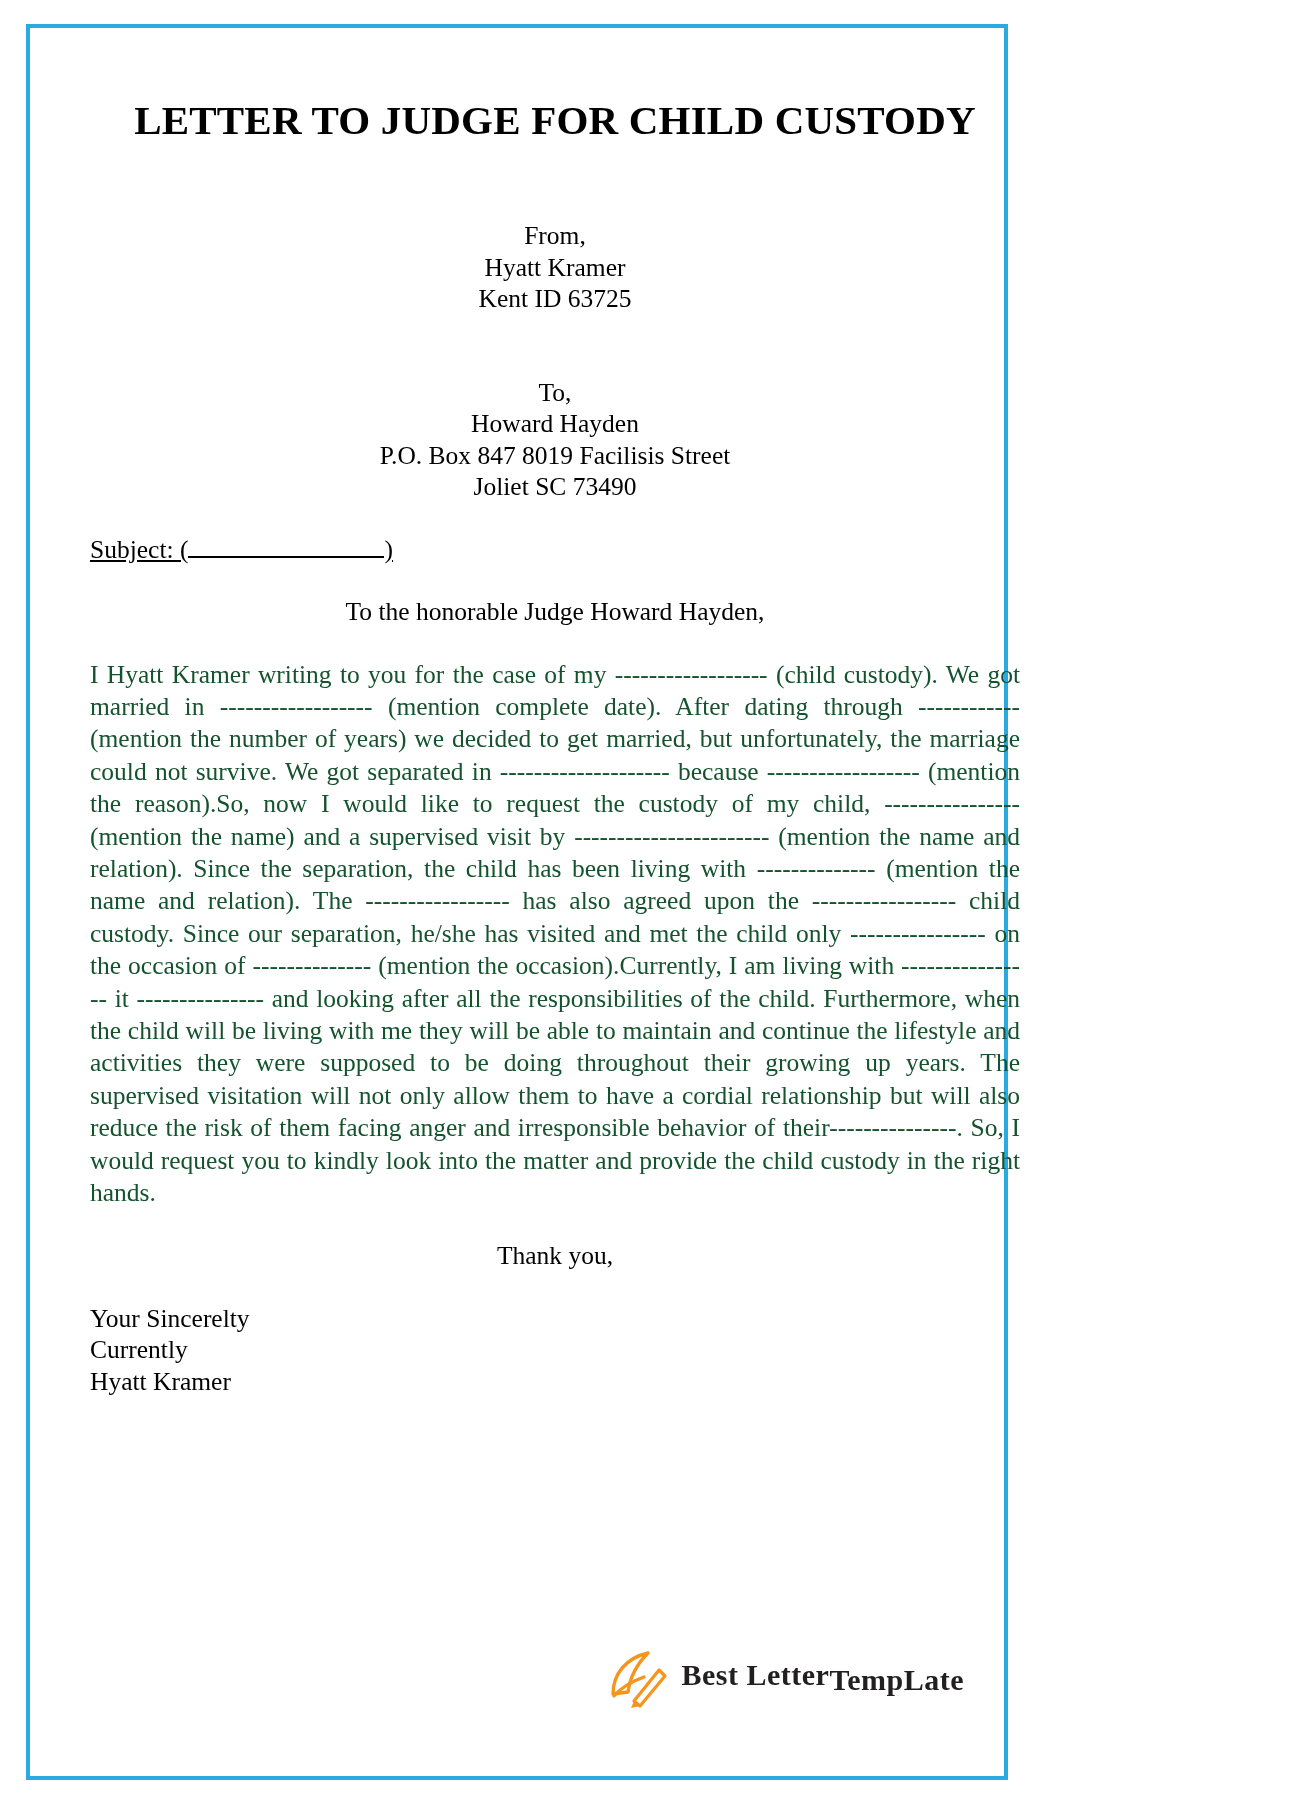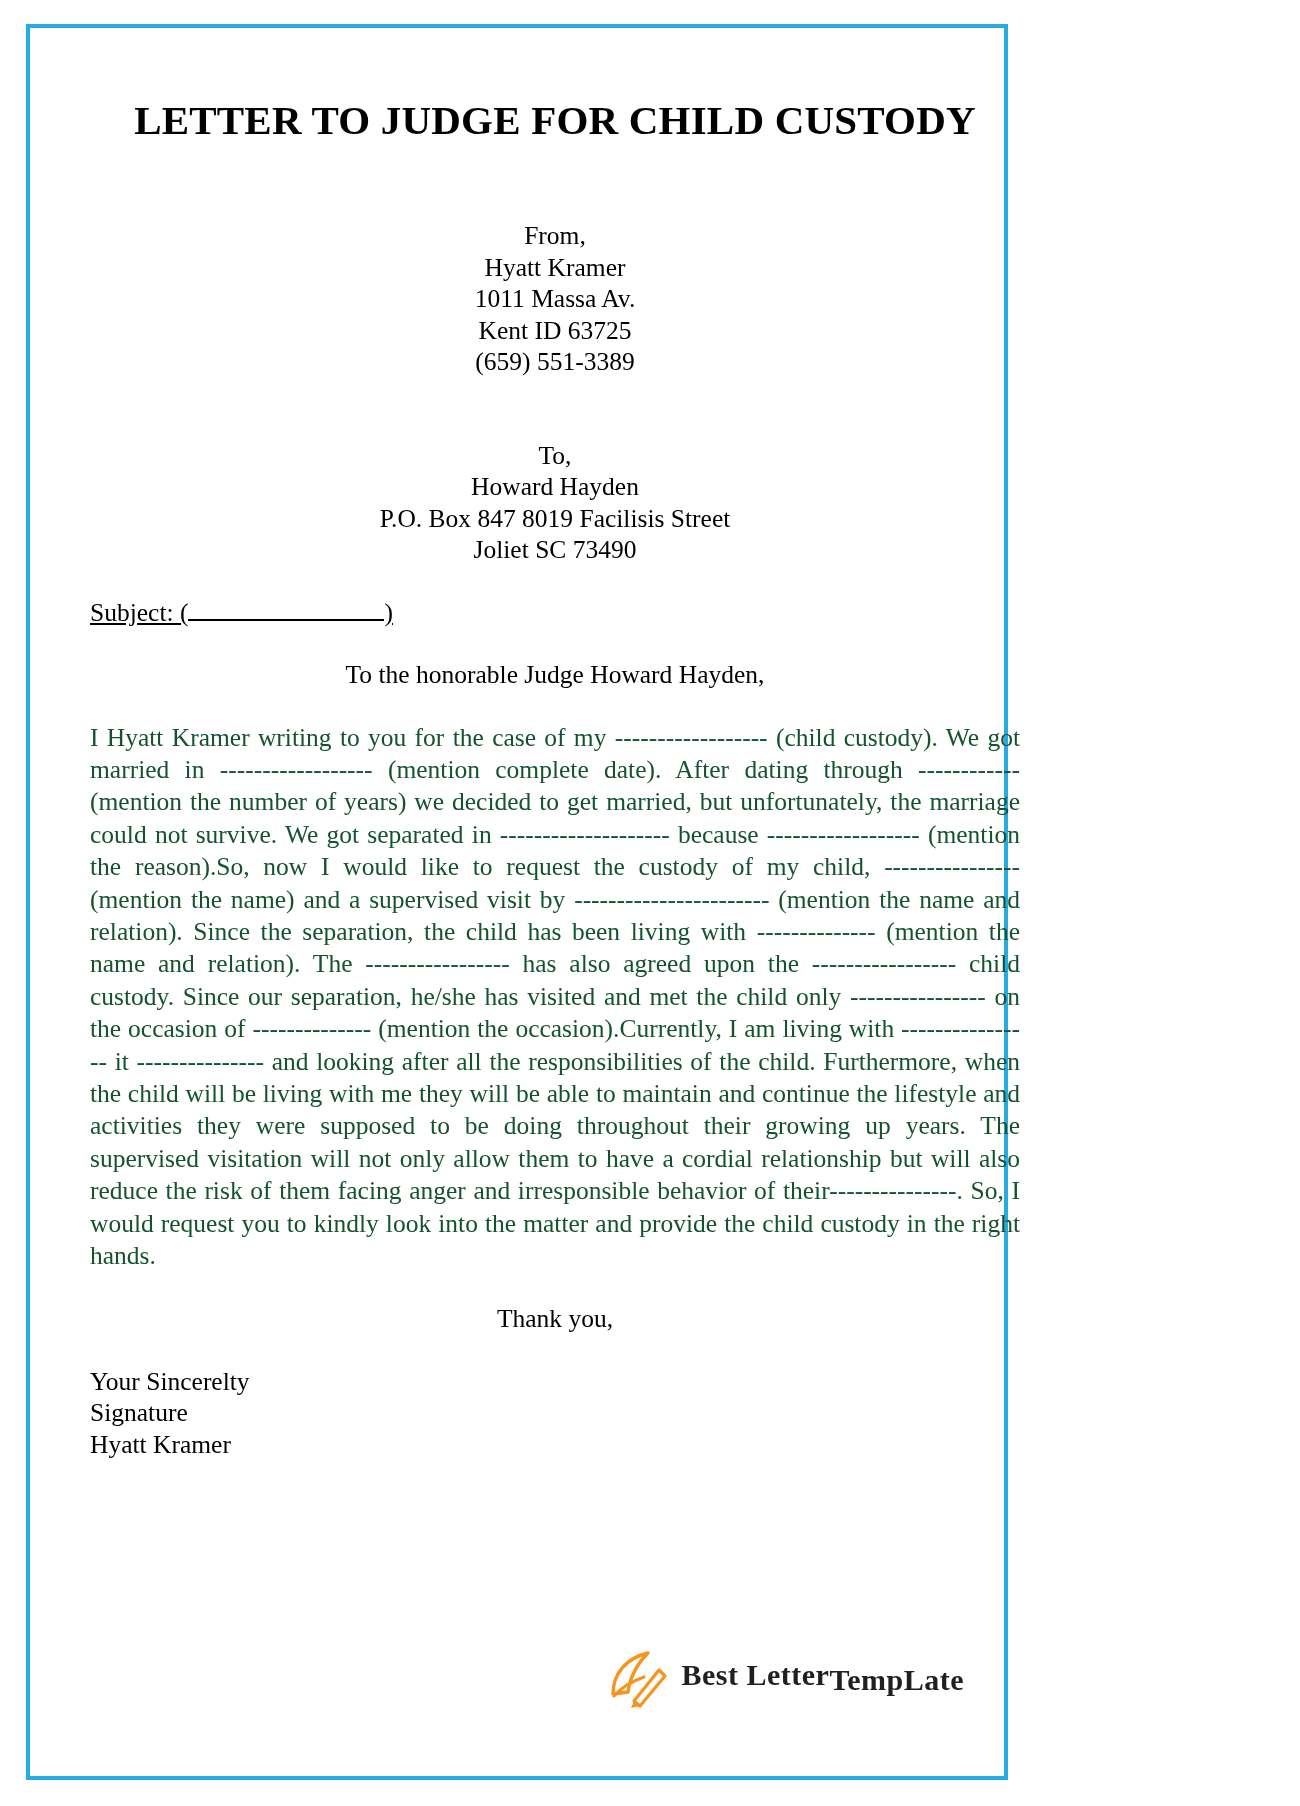--- a/index.html
+++ b/index.html
@@ -131,23 +131,21 @@
 
   <div class="content">
 
     <h1 class="doc-title">LETTER TO JUDGE FOR CHILD CUSTODY</h1>
 
     <div class="gap-xl"></div>
 
     <div class="block">
       <div class="line">From,</div>
       <div class="line">Hyatt Kramer</div>
-      <div class="line">1011 Massa Av.</div>
       <div class="line">Kent ID 63725</div>
-      <div class="line">(659) 551-3389</div>
     </div>
 
     <div class="gap-lg"></div>
 
 
     <div class="gap-lg"></div>
 
     <div class="block">
       <div class="line">To,</div>
       <div class="line">Howard Hayden</div>
@@ -174,21 +172,21 @@
     <div class="gap-lg"></div>
 
     <div class="block">
       <div class="line">Thank you,</div>
     </div>
 
     <div class="gap-lg"></div>
 
     <div class="sig-block">
       <div class="line">Your Sincerelty</div>
-      <div class="line">Signature</div>
+      <div class="line">Currently</div>
       <div class="line">Hyatt Kramer</div>
     </div>
 
   </div>
 
   <div class="logo">
     <span class="logo-mark">
       <svg viewBox="0 0 66 66" width="66" height="66" aria-hidden="true">
         <path d="M9 50 C 9 30, 22 14, 44 9 C 33 20, 26 33, 24 48 Z" fill="none" stroke="#F7941E" stroke-width="3.4" stroke-linejoin="round"></path>
         <path d="M10 52 C 16 45, 26 38, 40 33" fill="none" stroke="#F7941E" stroke-width="3.2" stroke-linecap="round"></path>

